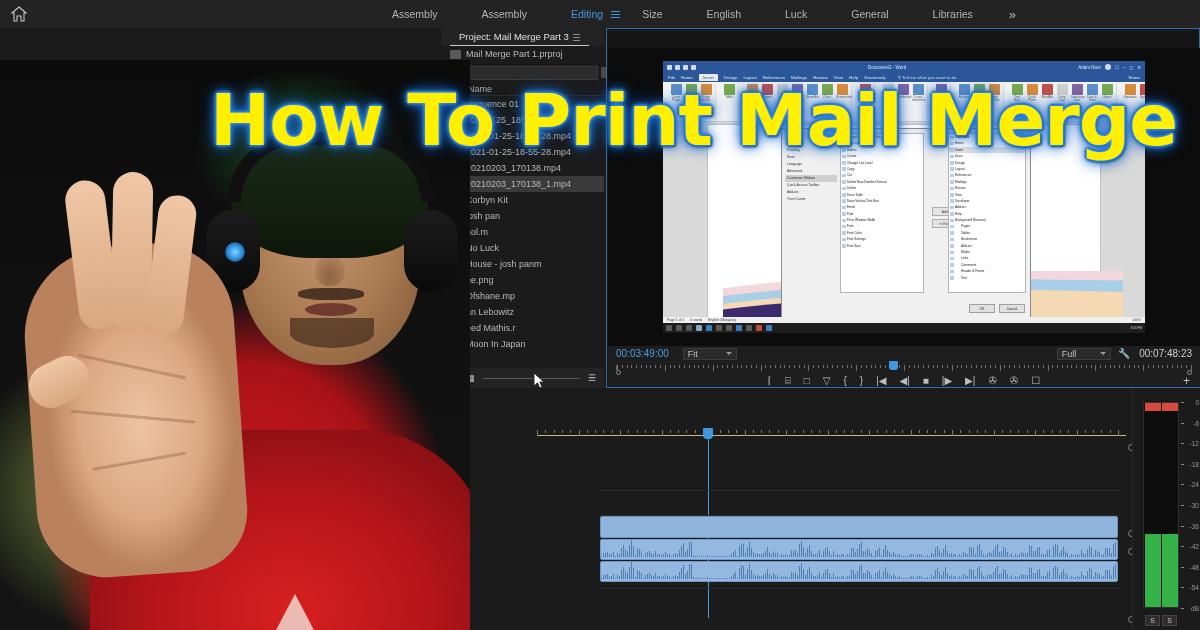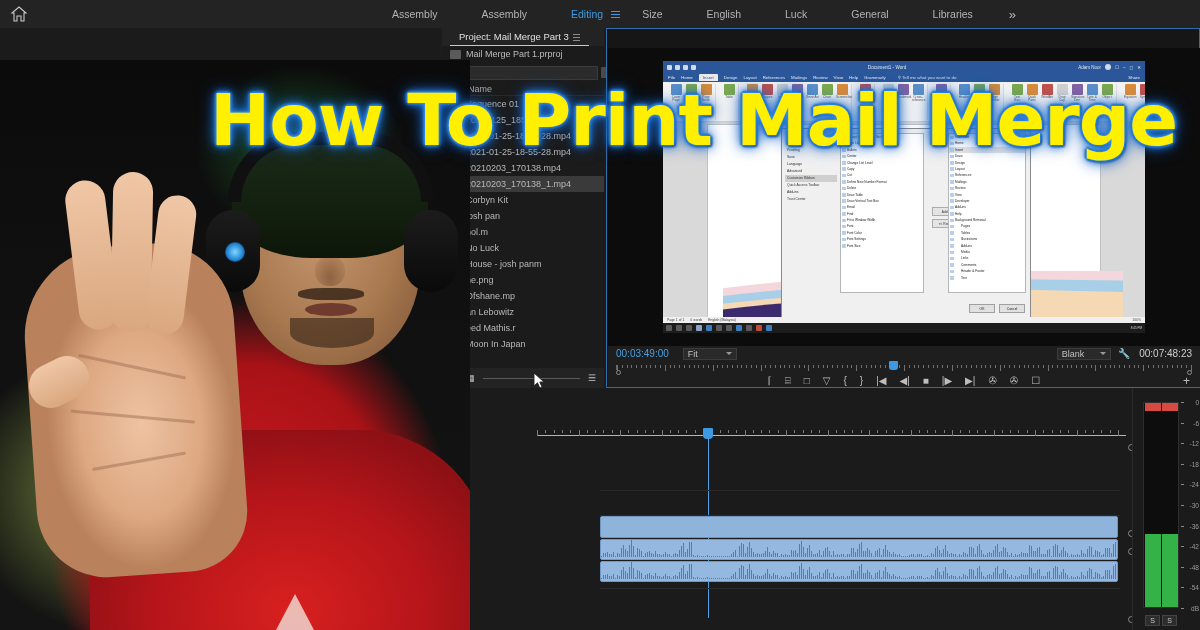--- a/index.html
+++ b/index.html
@@ -613,21 +613,21 @@
 
     <div class="prog-ctrl">
       <div class="pc-row1">
         <span class="tc-blue">00:03:49:00</span>
         <div class="sel-box">
           <span>Fit</span>
           <span class="caret"></span>
         </div>
         <div style="margin-left:auto;display:flex;align-items:center">
           <div class="sel-box">
-            <span>Blank</span>
+            <span>Full</span>
             <span class="caret"></span>
           </div>
           <span class="wrench">🔧</span>
           <span class="tc-plain">00:07:48:23</span>
         </div>
       </div>
       <div class="pc-ruler">
         <div class="ruler-line" id="pcTicks">
             <span class="tick" style="left: 0%; height: 6px;"></span>
             <span class="tick" style="left: 0.833333%; height: 3px;"></span>

